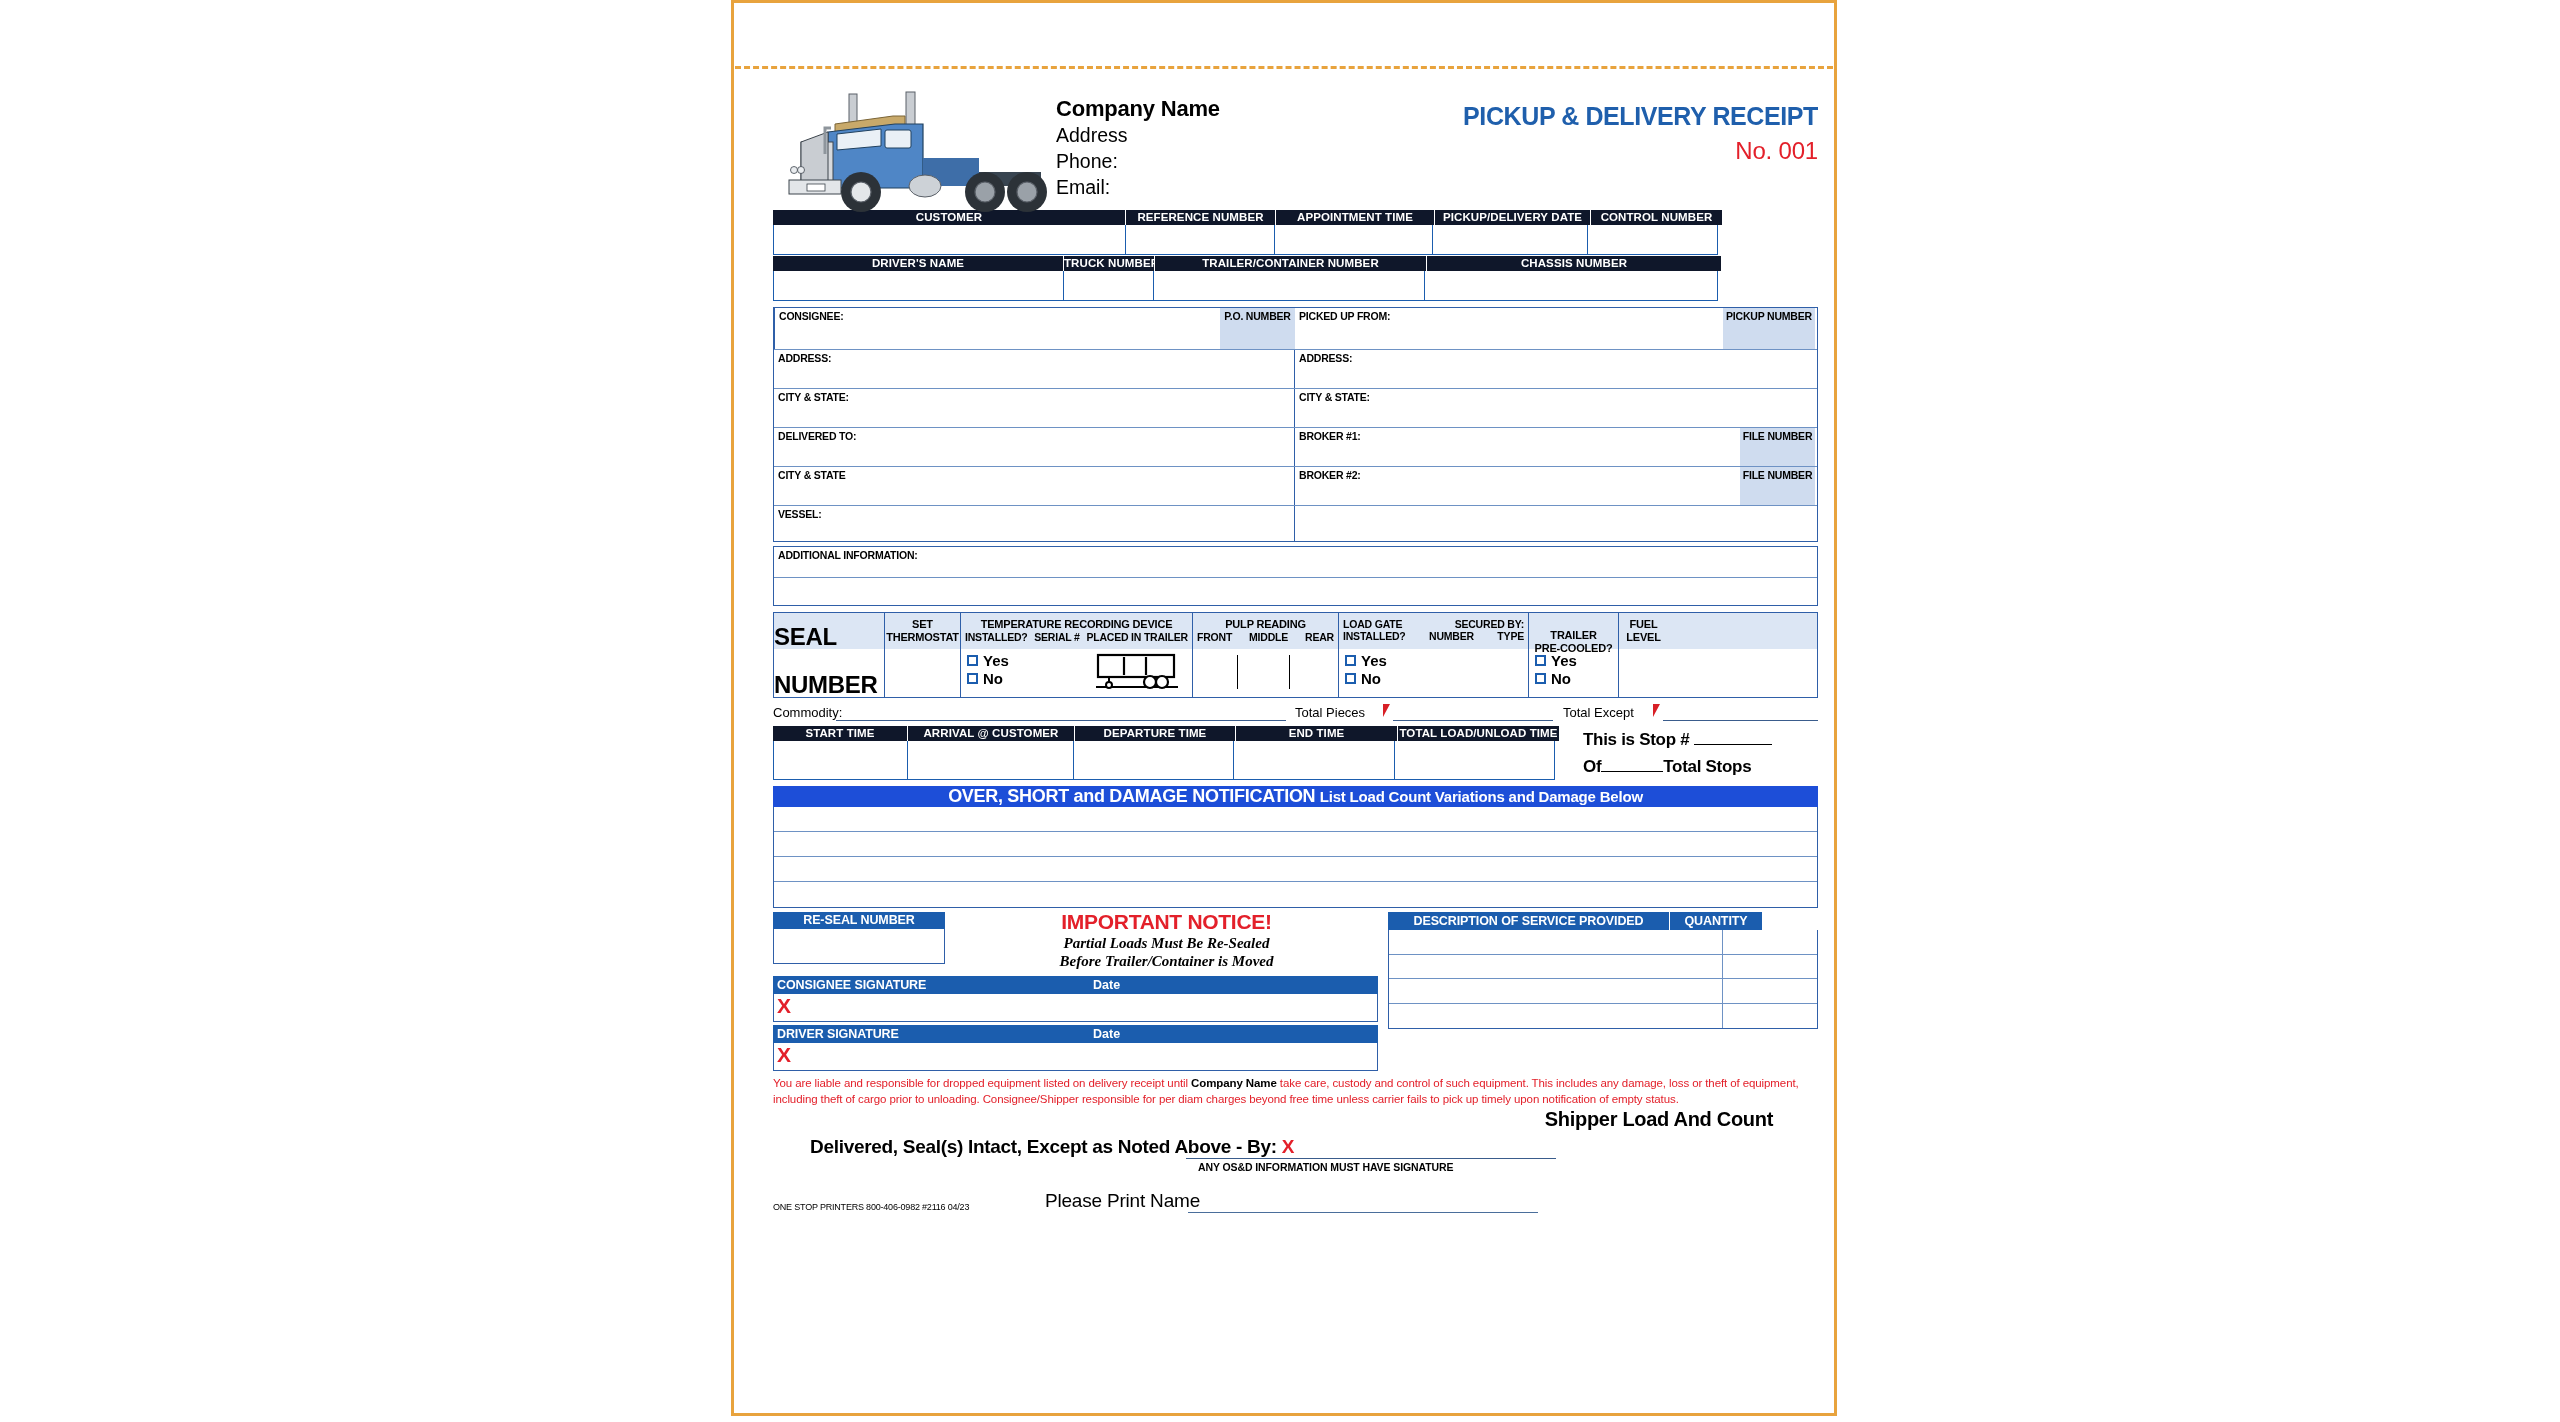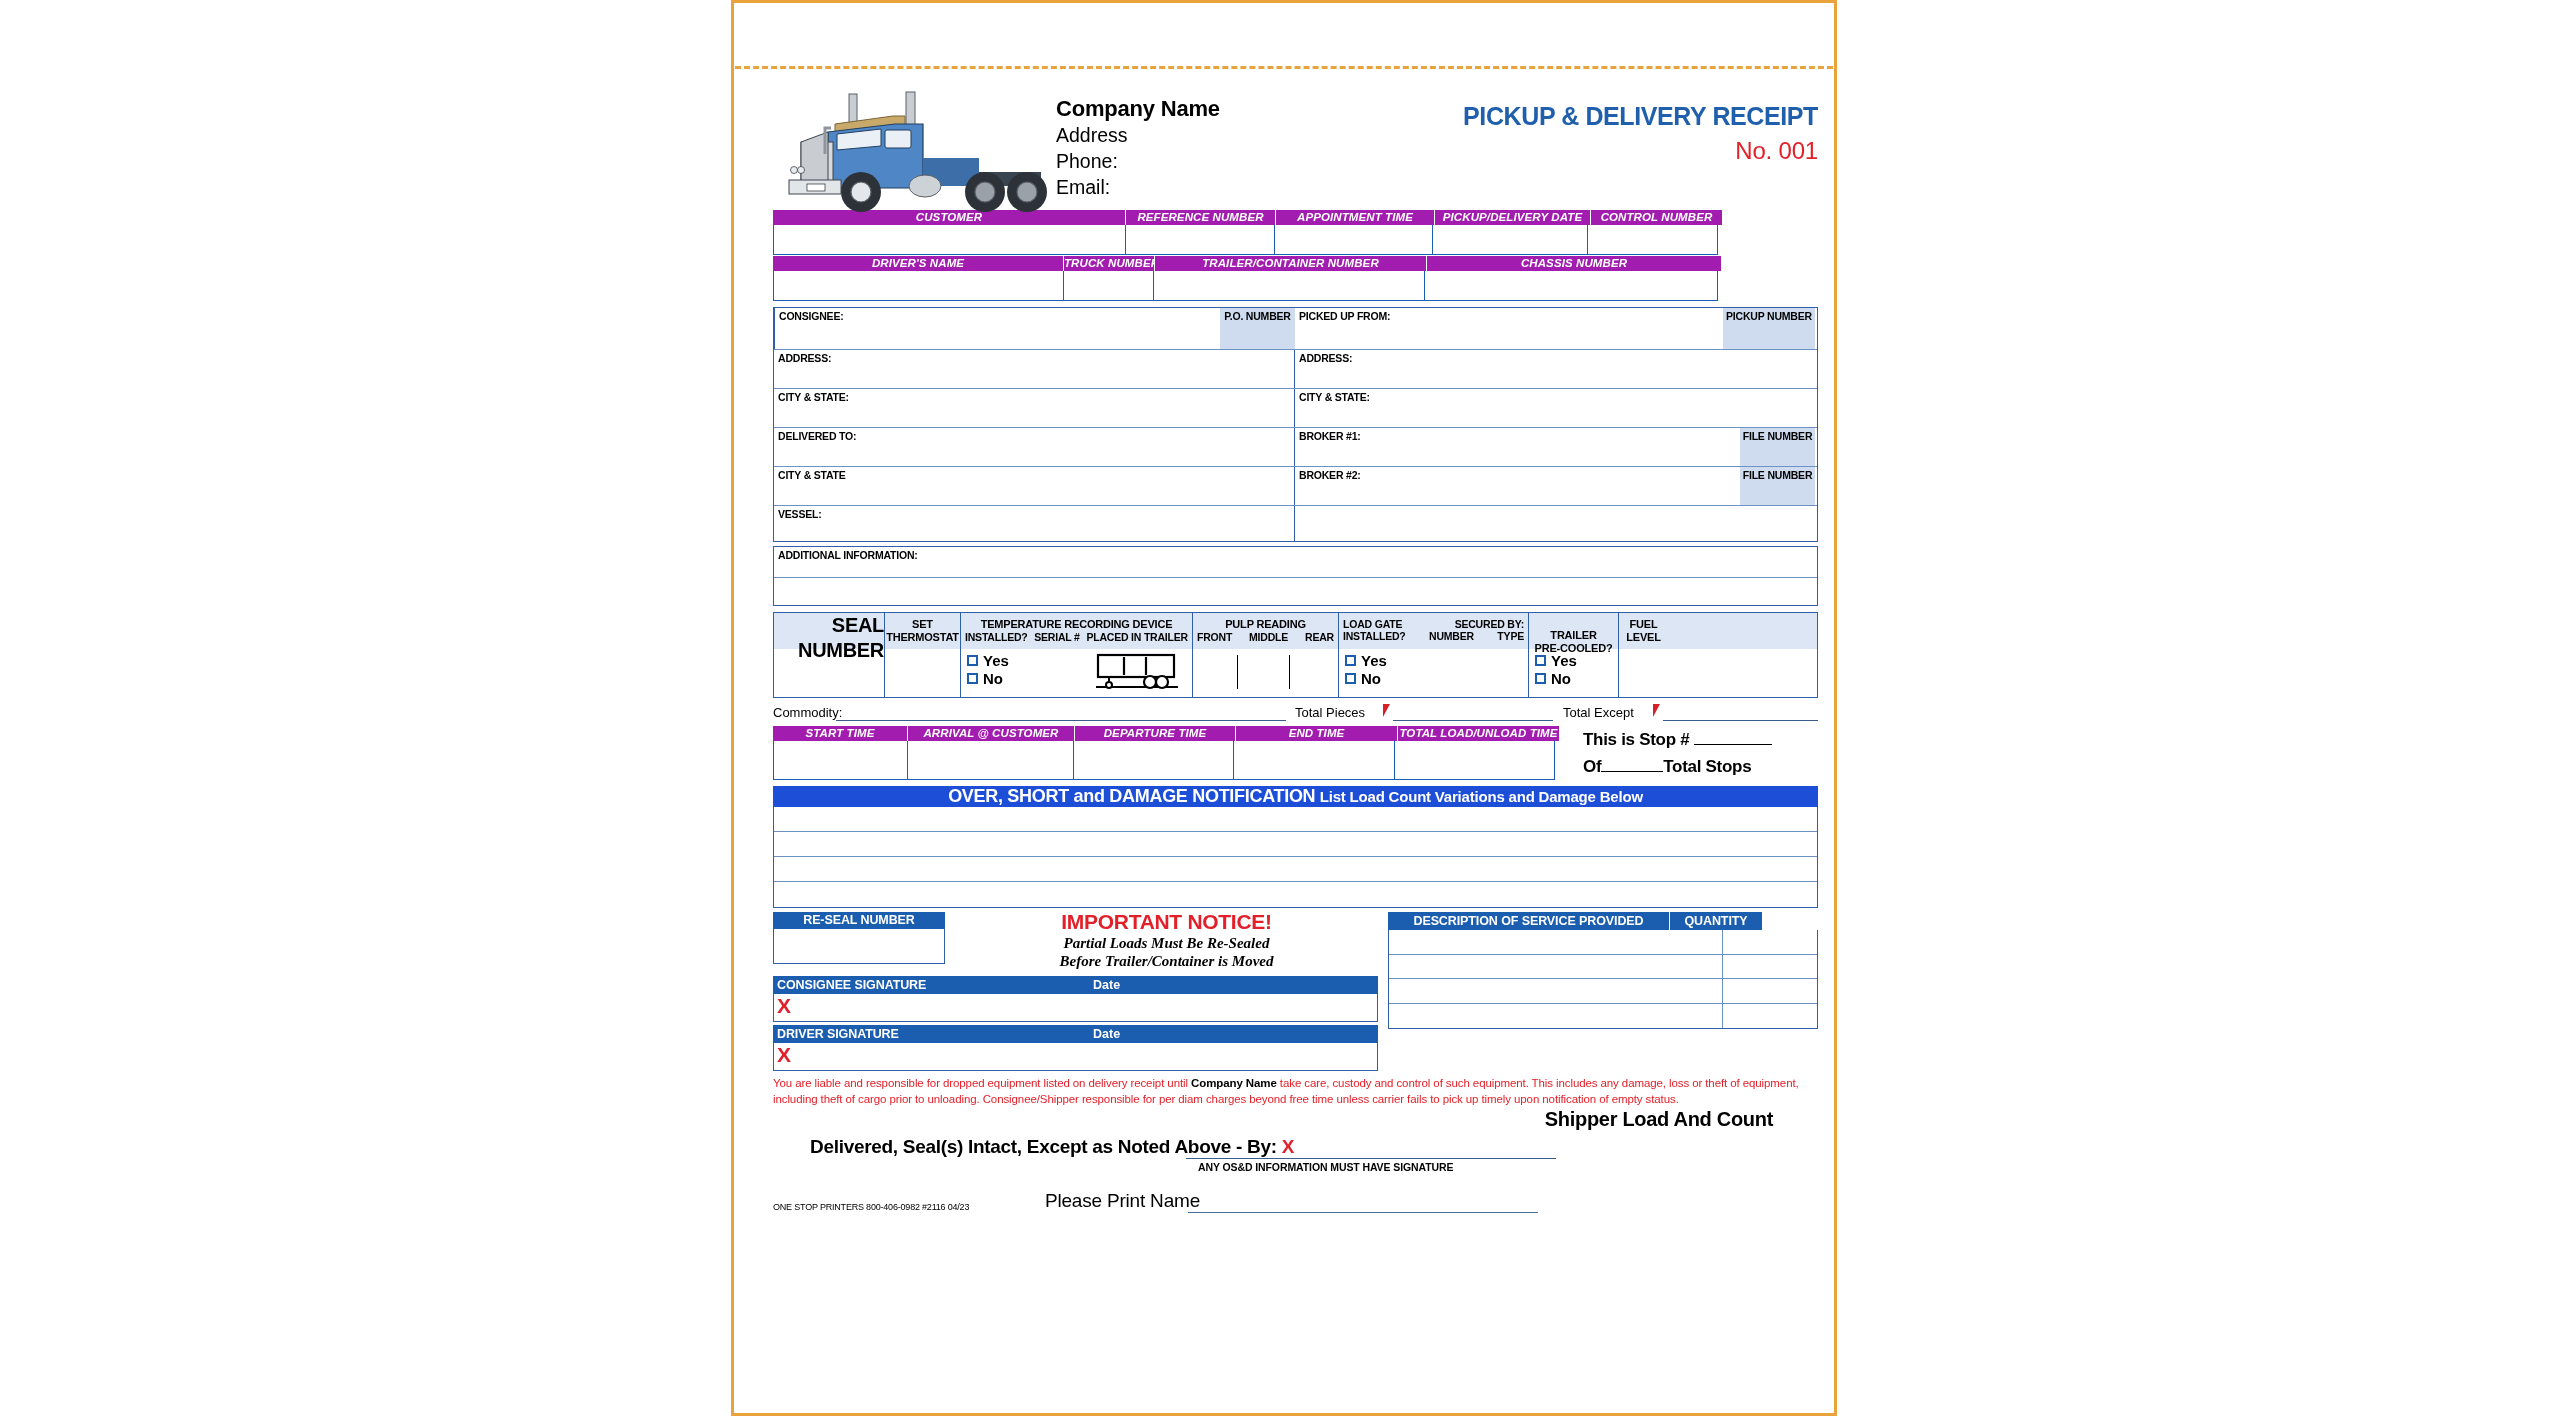--- a/index.html
+++ b/index.html
@@ -88,31 +88,30 @@
     letter-spacing: -0.4px;
     white-space: nowrap;
   }
   .doc-no {
     font-size: 24px;
     color: #E3202A;
     margin-top: 6px;
     letter-spacing: -0.2px;
   }
   .hdrcell {
-    background: #a21caf;
+    background: #0f172a;
     color: #fff;
     font-size: 11.5px;
     font-weight: bold;
     text-align: center;
     letter-spacing: 0.1px;
     line-height: 15px;
     height: 15px;
     white-space: nowrap;
     overflow: hidden;
-    font-style: italic;
   }
 
   
   .tbl1 { width: 100%; }
   .t1-hdr { display: flex; }
   .t1-hdr > div { border-right: 1.6px solid #fff; }
   .t1-hdr > div:last-child { border-right: none; }
   .t1-body { display: flex; height: 30px; }
   .t1-body > div {
     border-left: 1.6px solid #1B5DAE;
@@ -186,25 +185,25 @@
   .sc-title {
     font-size: 11px;
     font-weight: bold;
     text-align: center;
     color: #000;
     line-height: 12.5px;
     letter-spacing: -0.2px;
     white-space: nowrap;
   }
   .sc-big {
-    font-size: 20px;
-    font-weight: bold;
-    text-align: right;
+    font-size: 24px;
+    font-weight: bold;
+    text-align: left;
     letter-spacing: -0.3px;
-    line-height: 25px;
+    line-height: 48px;
   }
   .subrow { display: flex; justify-content: space-between; padding: 0 4px; }
   .subrow span { font-size: 10.5px; font-weight: bold; letter-spacing: -0.2px; }
 
   .chkwrap { padding: 4px 0 0 6px; }
   .chkline { display: flex; align-items: center; margin-bottom: 3px; }
   .chkbox {
     width: 11px; height: 11px;
     border: 2px solid #1B5DAE;
     background: #fff;

